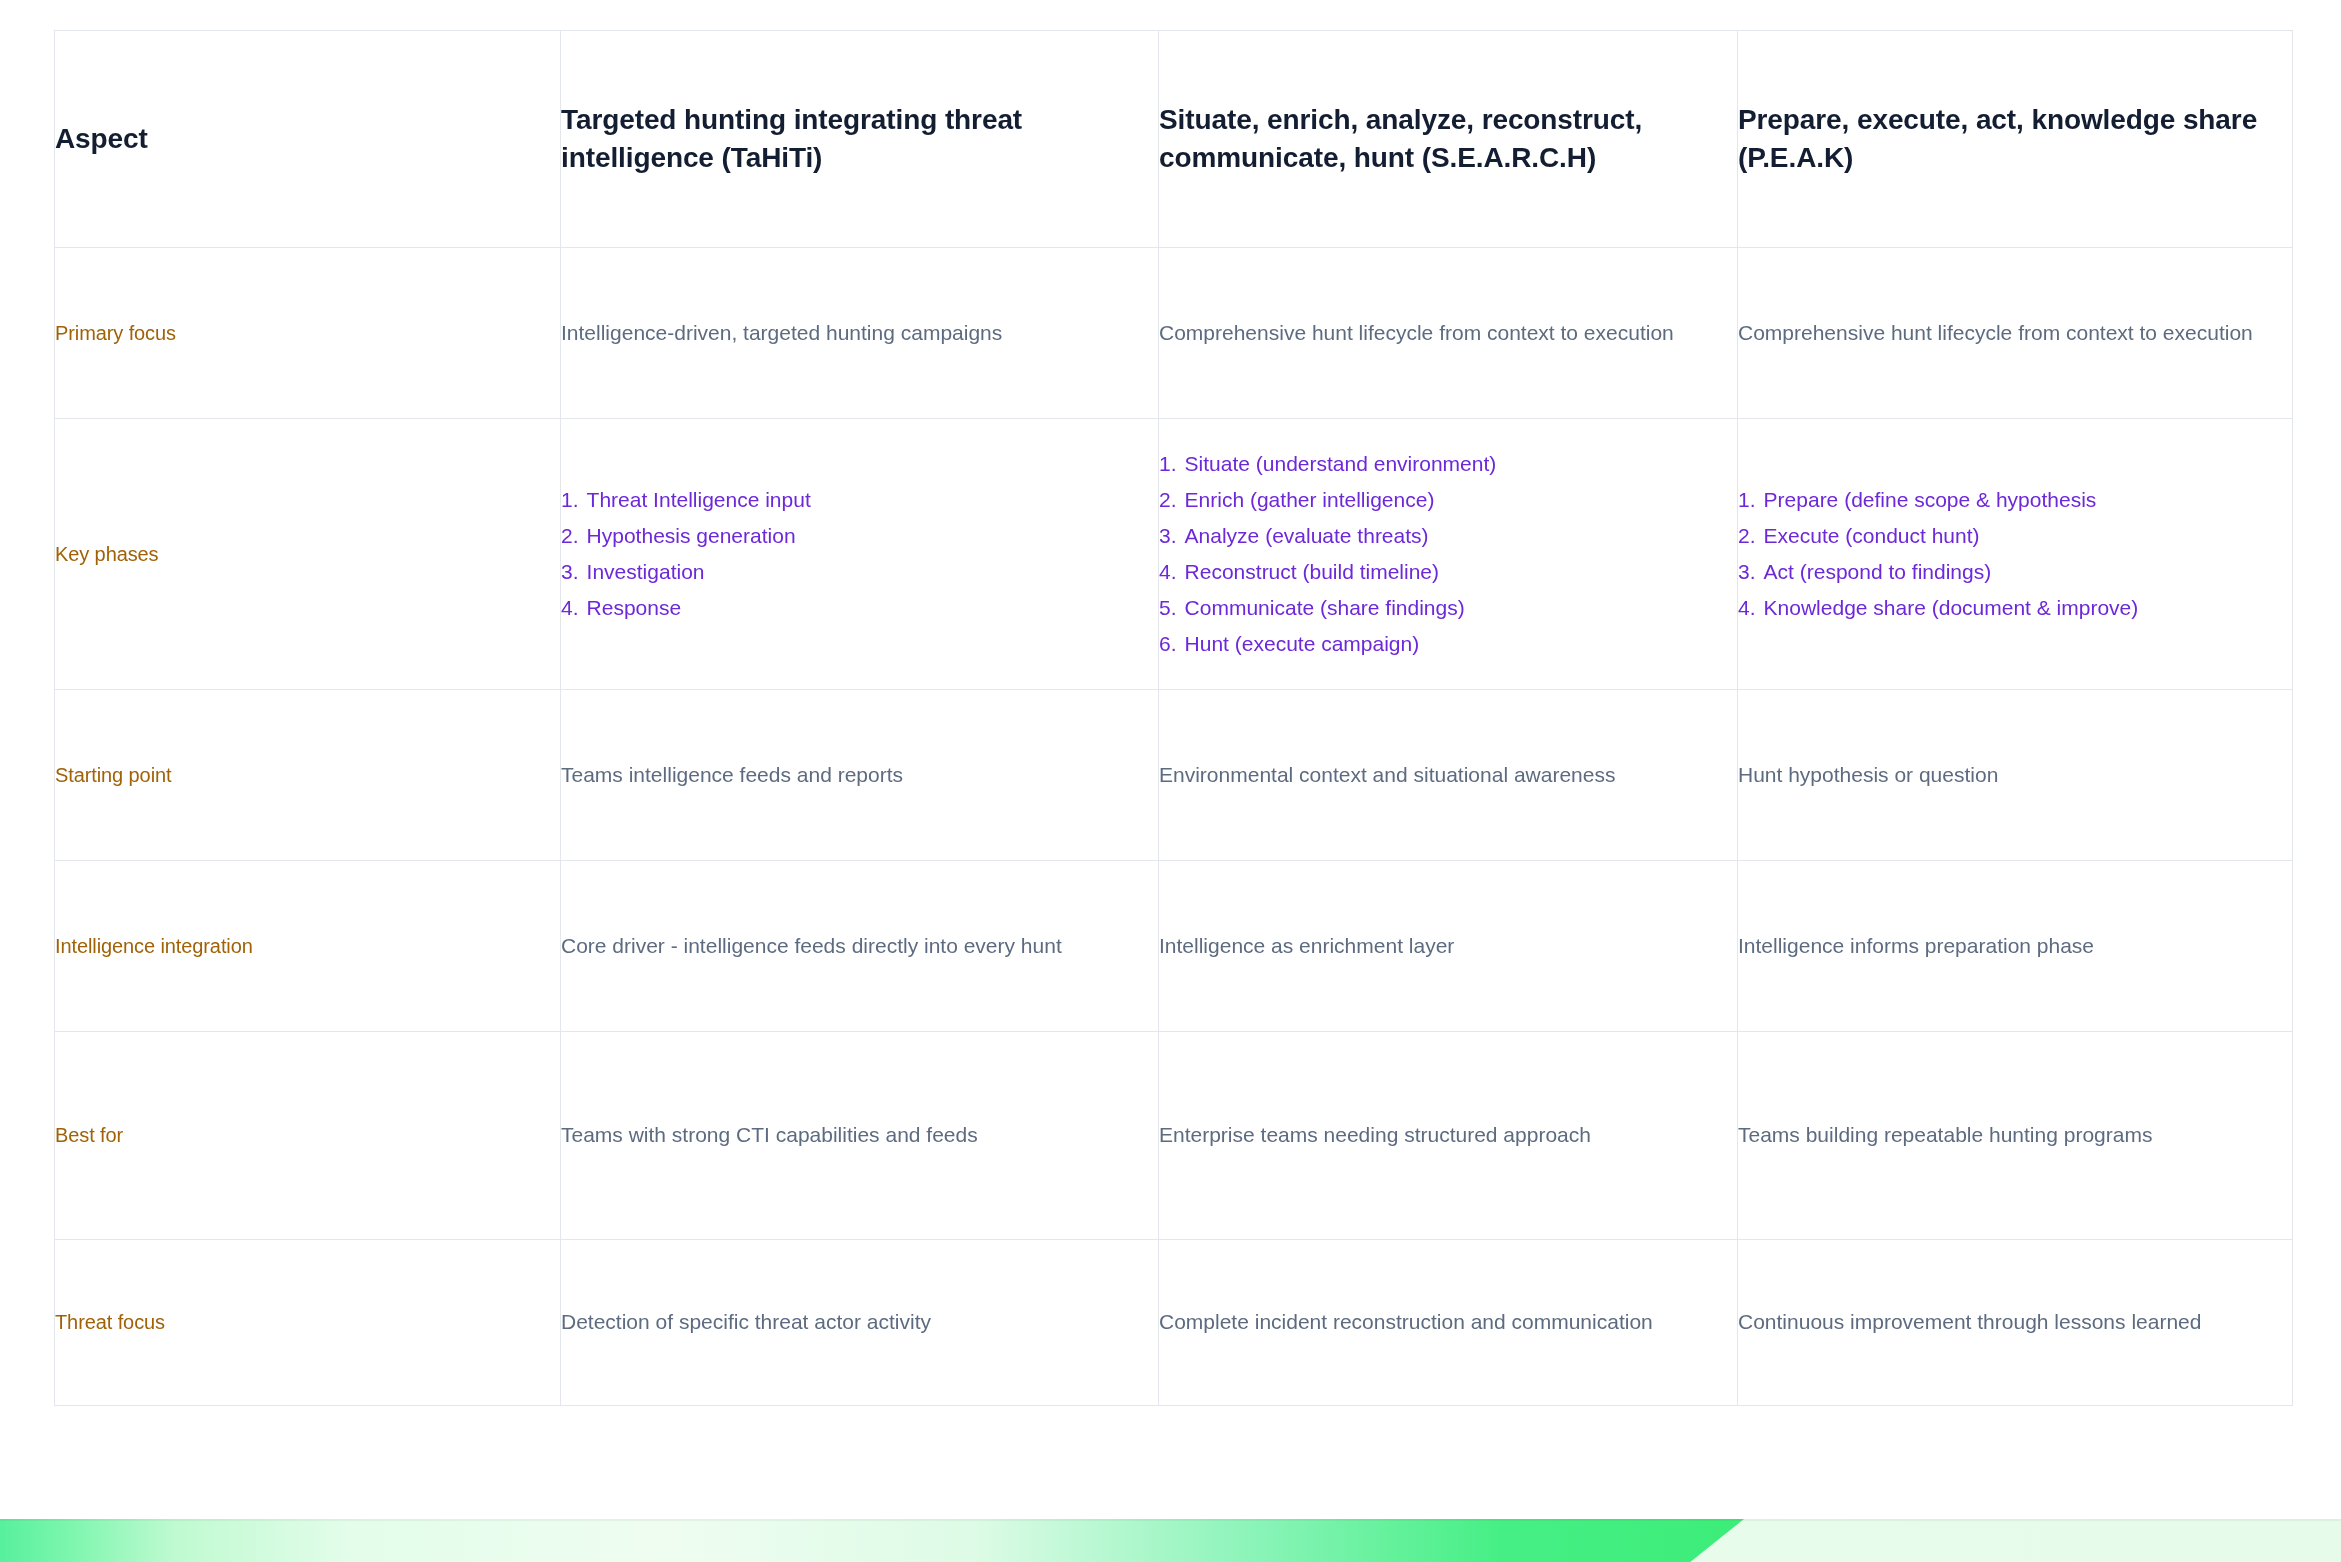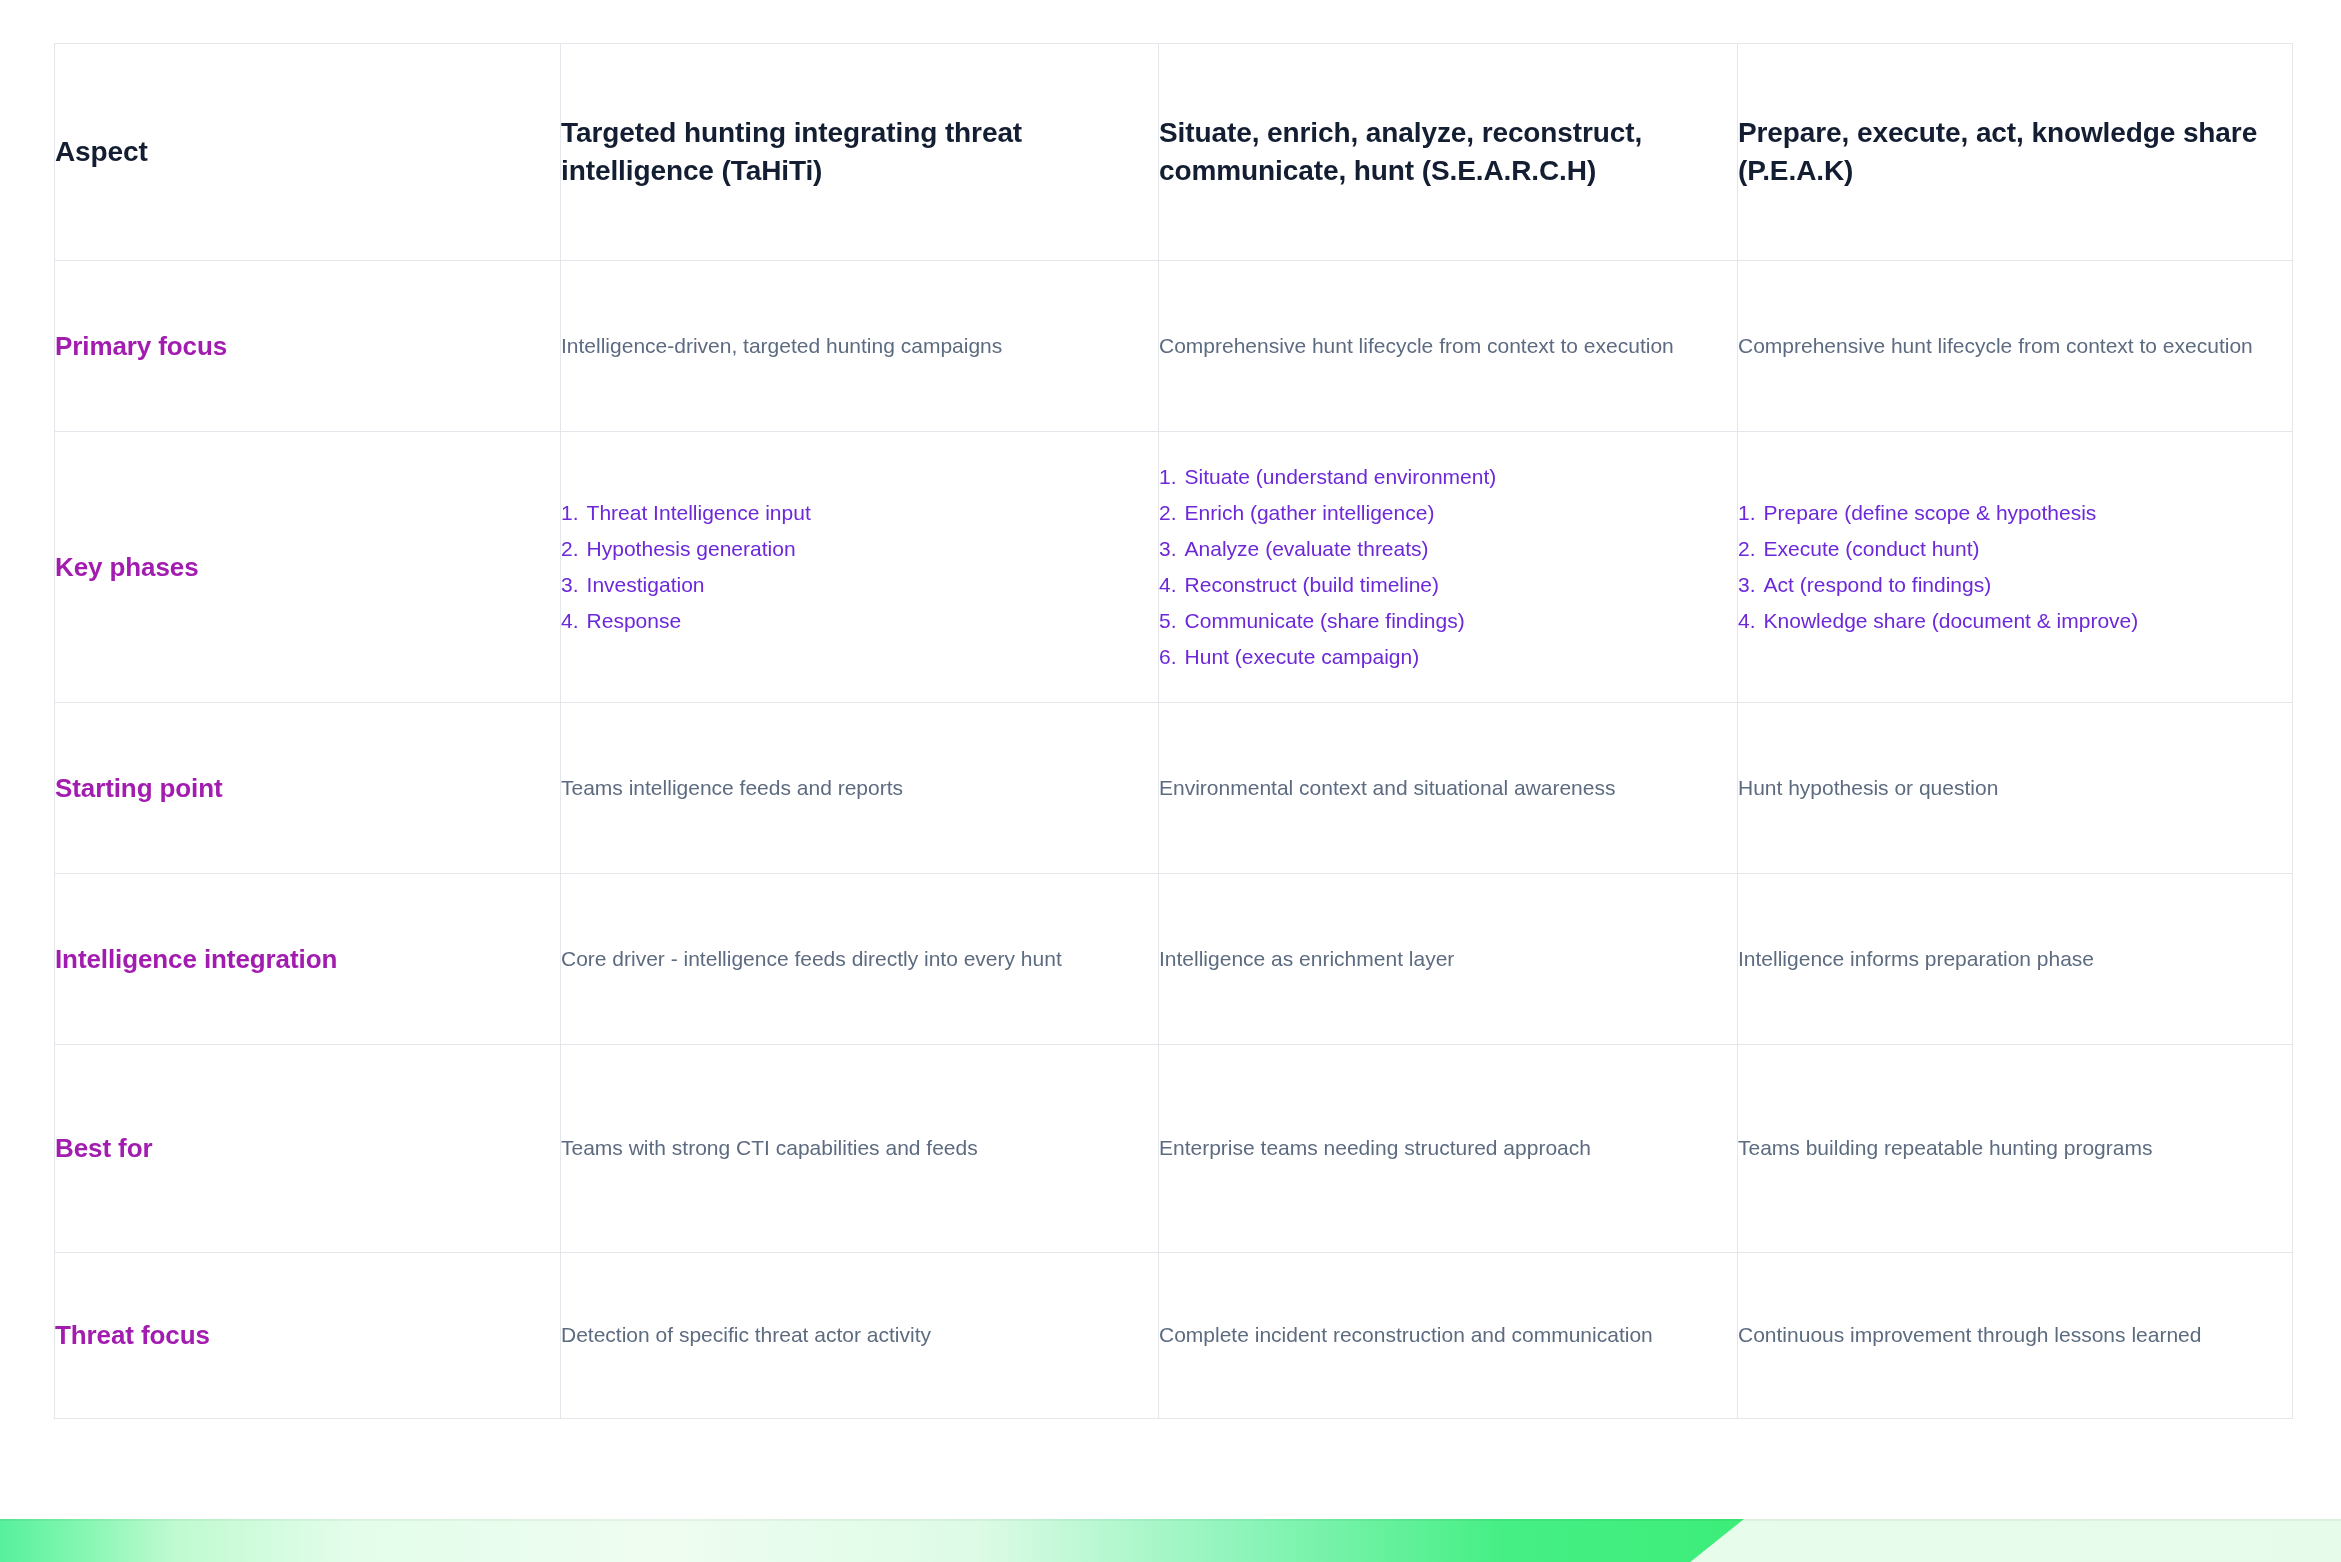--- a/index.html
+++ b/index.html
@@ -17,21 +17,21 @@
     width: 2342px;
     height: 1563px;
     background: #ffffff;
     overflow: hidden;
   }
 
   
   .table-wrap {
     position: absolute;
     left: 54px;
-    top: 43px;
+    top: 30px;
     width: 2238px;
   }
 
   table.cmp {
     border-collapse: collapse;
     width: 2238px;
     table-layout: fixed;
     background: #ffffff;
   }
 
@@ -63,23 +63,23 @@
     font-weight: 700;
     color: #141e32;
     line-height: 1.37;
     letter-spacing: -0.1px;
     vertical-align: top;
   }
 
   
   .row-label {
     padding: 24.4px 0 24.4px 35px;
-    font-size: 26px;
-    font-weight: 700;
-    color: #a21caf;
+    font-size: 20px;
+    font-weight: 400;
+    color: #a16207;
     letter-spacing: -0.1px;
     vertical-align: middle;
   }
 
   .cell {
     padding: 27px 30.5px 27px 49px;
     font-size: 21px;
     font-weight: 400;
     color: #5d6b80;
     line-height: 1.72;

